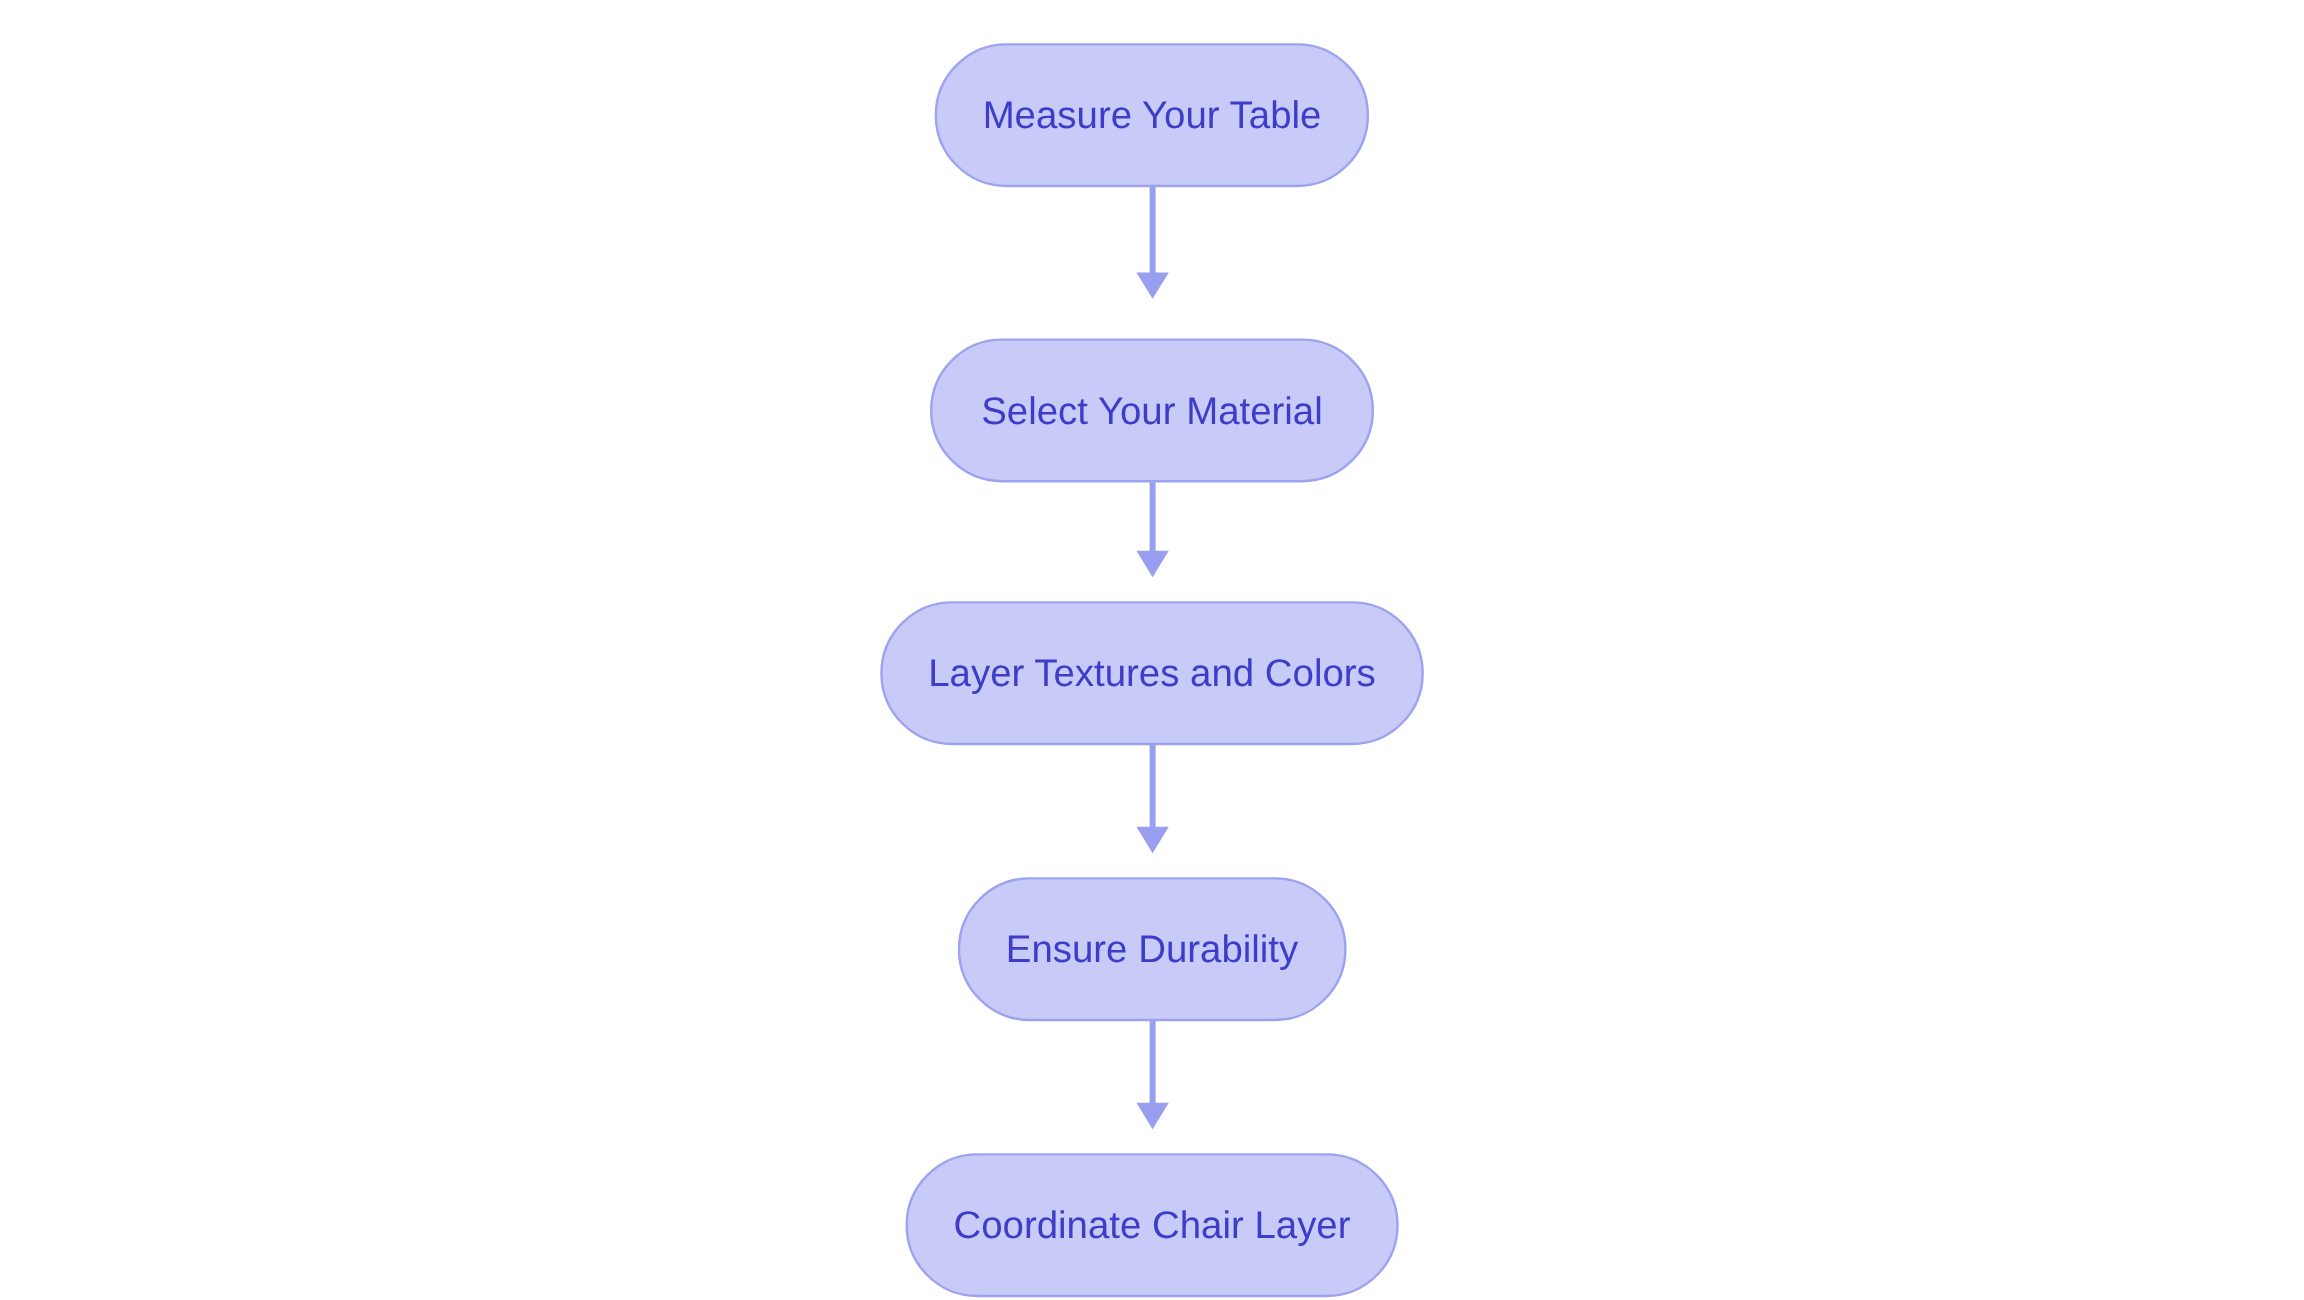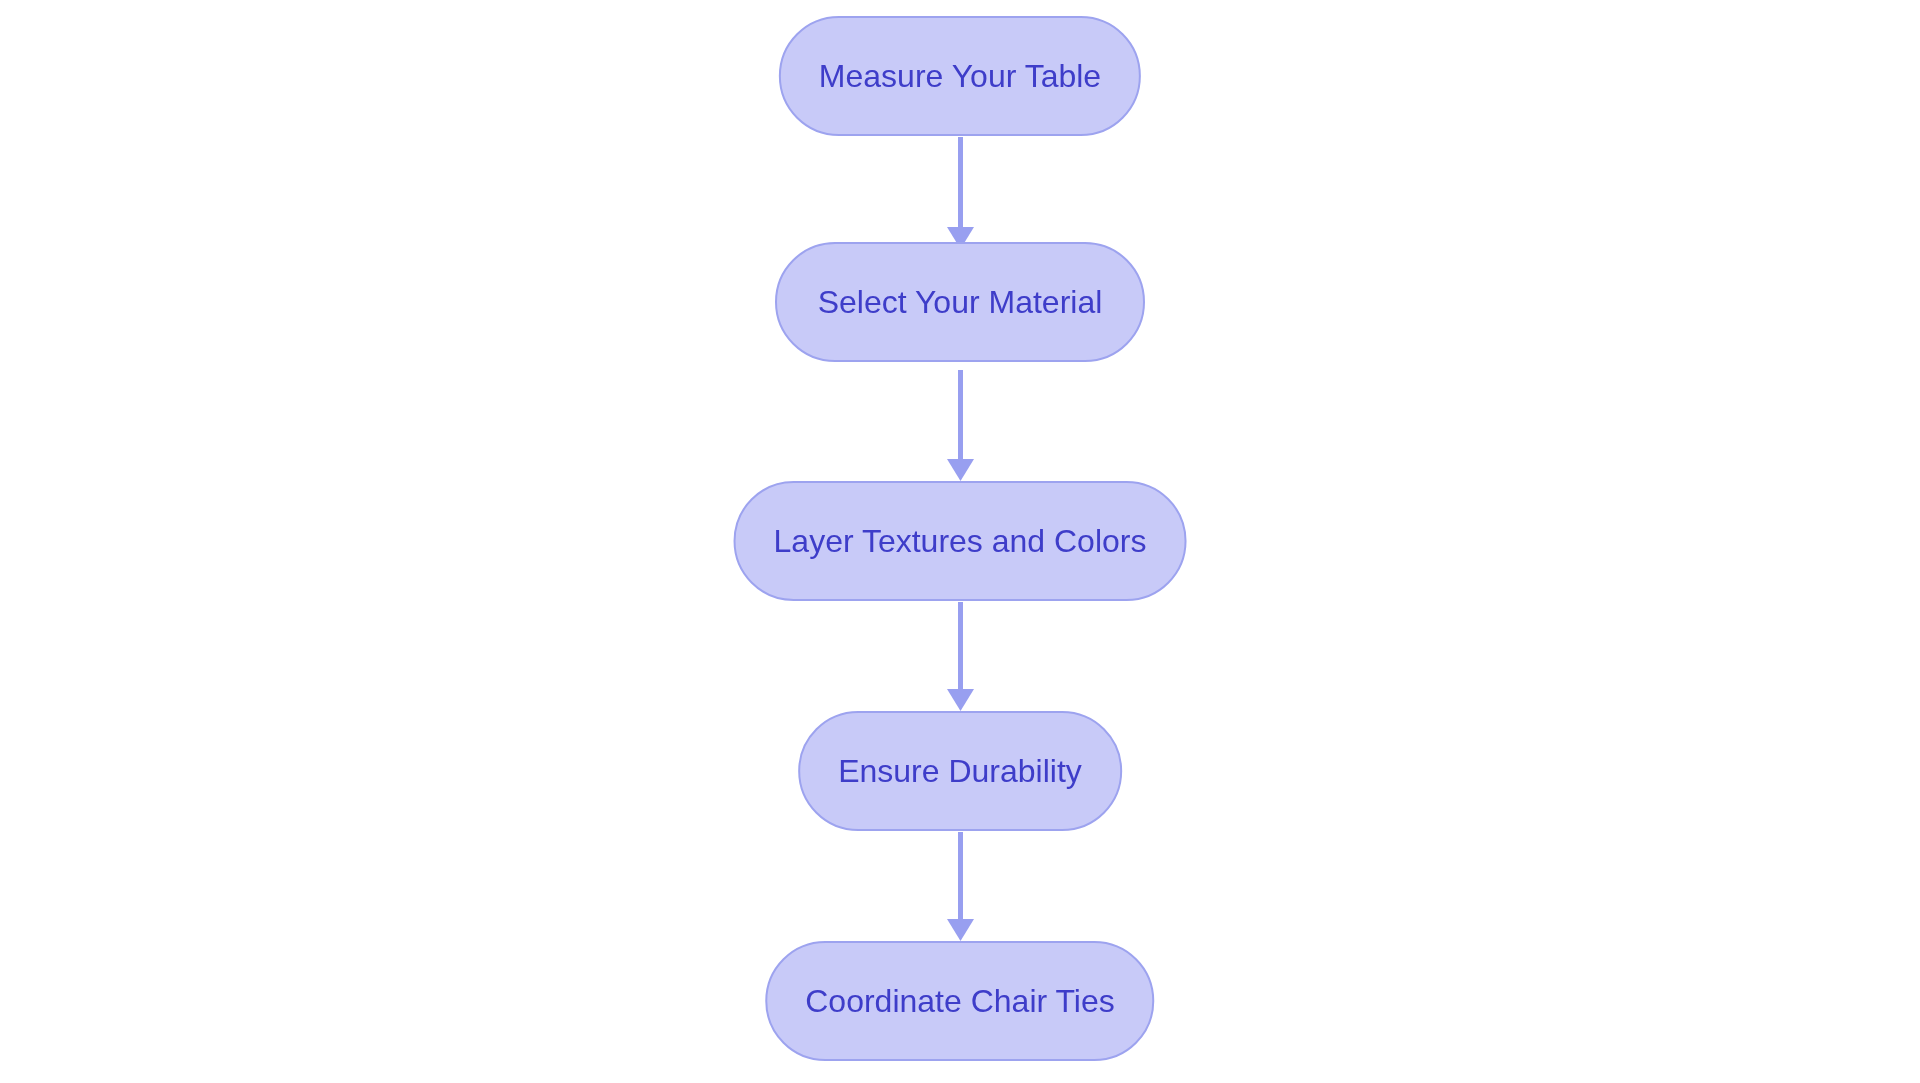--- a/index.html
+++ b/index.html
@@ -46,23 +46,24 @@
     background: var(--node_fill);
     border: 2px solid var(--node_border);
     color: var(--node_text);
     font-size: 32px;
     font-weight: 400;
     display: inline-flex;
     align-items: center;
     justify-content: center;
     padding: 0 38px;
     white-space: nowrap;
+    margin-top: 20px;
   }
   .node-1 { top: 16px;  min-width: 356px; }
-  .node-2 { top: 242px; min-width: 370px; text-align: center; }
+  .node-2 { top: 262px; min-width: 370px; text-align: center; }
   .node-3 { top: 481px; min-width: 448px; justify-content: flex-end; }
   .node-4 { top: 711px; min-width: 320px; }
   .node-5 { top: 941px; min-width: 388px; }
 </style>
 </head>
 <body>
 
 <div class="canvas">
 
   <svg class="arrow-layer" viewBox="0 0 1920 1083" aria-hidden="true">
@@ -94,16 +95,16 @@
 
   <div class="node node-3">
     <span>Layer Textures and Colors</span>
   </div>
 
   <div class="node node-4">
     <span>Ensure Durability</span>
   </div>
 
   <div class="node node-5">
-    <span>Coordinate Chair Ties</span>
+    <span>Coordinate Chair Layer</span>
   </div>
 
 </div>
 
 </body></html>

